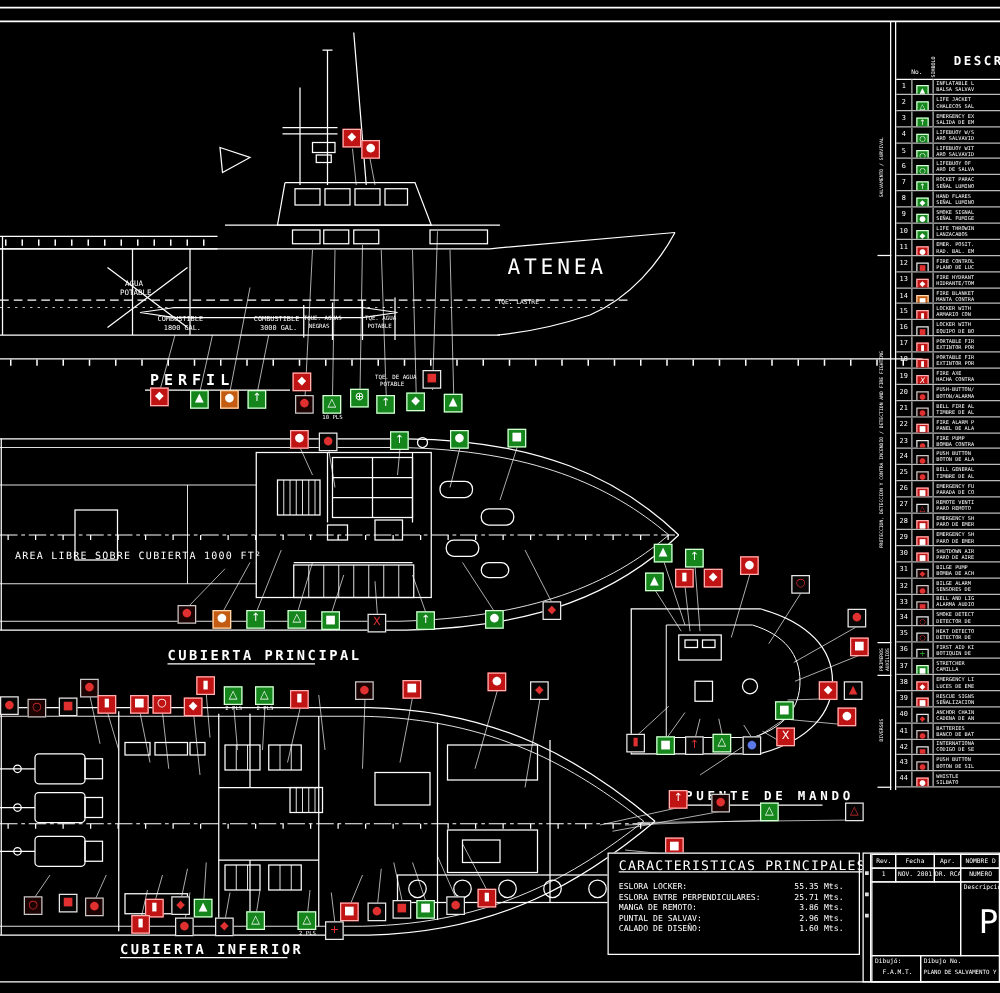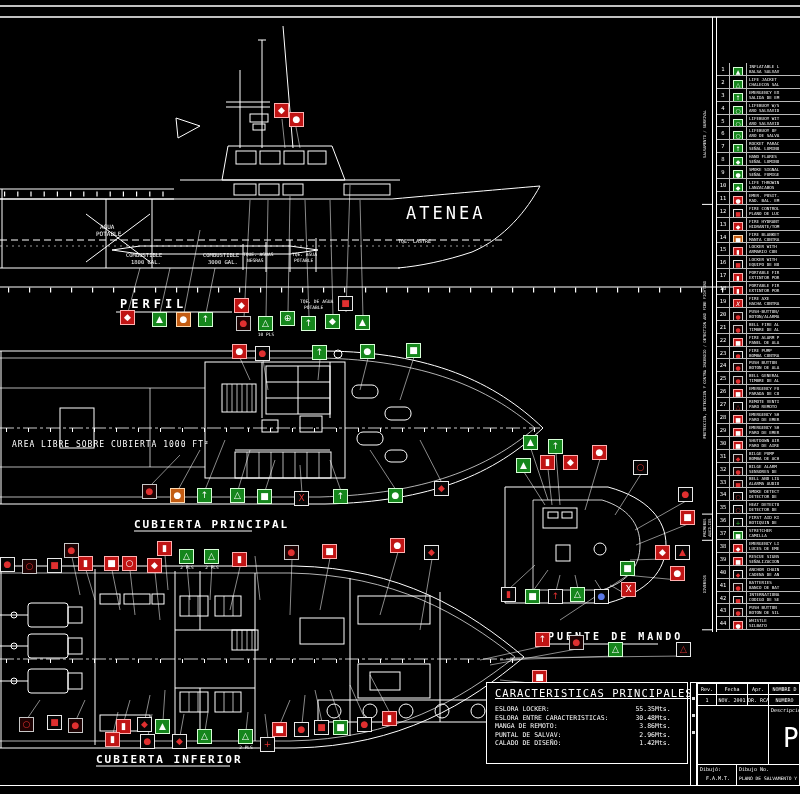--- a/index.html
+++ b/index.html
@@ -37,21 +37,21 @@
         writing-mode:vertical-rl;transform:rotate(180deg);font-size:3.8px;line-height:5px;
         text-align:center;overflow:hidden;color:#fff;}
   
   #charbox{position:absolute;left:486px;top:682px;width:202px;height:82px;
            border:1px solid #fff;box-sizing:border-box;background:#000;}
   #char-title{font-size:10.5px;letter-spacing:1px;margin:4px 6px 2px 8px;text-decoration:underline;white-space:nowrap;}
   #char-rows{margin:6px 8px 0 8px;}
   .crow{display:flex;font-size:6.5px;line-height:8.6px;white-space:nowrap;}
   .cl{flex:1;}
   .cv{width:30px;text-align:right;}
-  .cu{width:24px;text-align:left;}
+  .cu{width:24px;text-align:center;}
   
   #titleblock{position:absolute;left:690px;top:682px;width:110px;height:104px;box-sizing:border-box;
               border:1px solid #fff;background:#000;font-size:5px;}
   .tb-strip{position:absolute;left:0;top:0;width:6px;height:100%;border-right:1px solid #fff;box-sizing:border-box;}
   .tb-strip i{display:block;width:3px;height:3px;background:#ddd;margin:14px auto 0 auto;}
   .tb-cell{position:absolute;box-sizing:border-box;border:1px solid #fff;overflow:hidden;
            text-align:center;line-height:11px;white-space:nowrap;}
   #tb-p{position:absolute;left:92px;top:40px;font-size:26px;}
   #bottom-line{position:absolute;left:0;top:785px;width:800px;height:1px;background:#fff;}
 </style>
@@ -303,20 +303,25 @@
       <div class="ic k" style="left: 569px; top: 635px;">●</div>
       <div class="ic g" style="left: 608px; top: 642px;">△</div>
       <div class="ic w" style="left: 676px; top: 642px;">△</div>
       <div class="ic g" style="left: 620px; top: 561px;">■</div>
       <div class="ic r" style="left: 532px; top: 670px;">■</div>
     </div>
 
 
 <div id="legend">
   <div class="inner"></div>
+  <div id="legend-head">
+    <span class="lh-no">No.</span>
+    <span class="lh-sym">SIMBOLO</span>
+    <span class="lh-desc">DESCR</span>
+  </div>
   <div id="legend-rows">
         <div class="lrow">
           <span class="ln">1</span>
           <span class="ls"><i class="ic g">▲</i></span>
           <span class="ld">
             <b>INFLATABLE L</b>
             <b>BALSA SALVAV</b>
           </span>
         </div>
         <div class="lrow">
@@ -675,37 +680,37 @@
 
 <div id="charbox">
   <div id="char-title">CARACTERISTICAS PRINCIPALES:</div>
   <div id="char-rows">
         <div class="crow">
           <span class="cl">ESLORA LOCKER:</span>
           <span class="cv">55.35</span>
           <span class="cu">Mts.</span>
         </div>
         <div class="crow">
-          <span class="cl">ESLORA ENTRE CARACTERISTICAS:</span>
-          <span class="cv">30.48</span>
+          <span class="cl">ESLORA ENTRE PERPENDICULARES:</span>
+          <span class="cv">25.71</span>
           <span class="cu">Mts.</span>
         </div>
         <div class="crow">
           <span class="cl">MANGA DE REMOTO:</span>
           <span class="cv">3.86</span>
           <span class="cu">Mts.</span>
         </div>
         <div class="crow">
           <span class="cl">PUNTAL DE SALVAV:</span>
           <span class="cv">2.96</span>
           <span class="cu">Mts.</span>
         </div>
         <div class="crow">
           <span class="cl">CALADO DE DISEÑO:</span>
-          <span class="cv">1.42</span>
+          <span class="cv">1.60</span>
           <span class="cu">Mts.</span>
         </div>
       </div>
 </div>
 
 
 <div id="titleblock">
   <div class="tb-strip">
         <i></i>
         <i></i>

